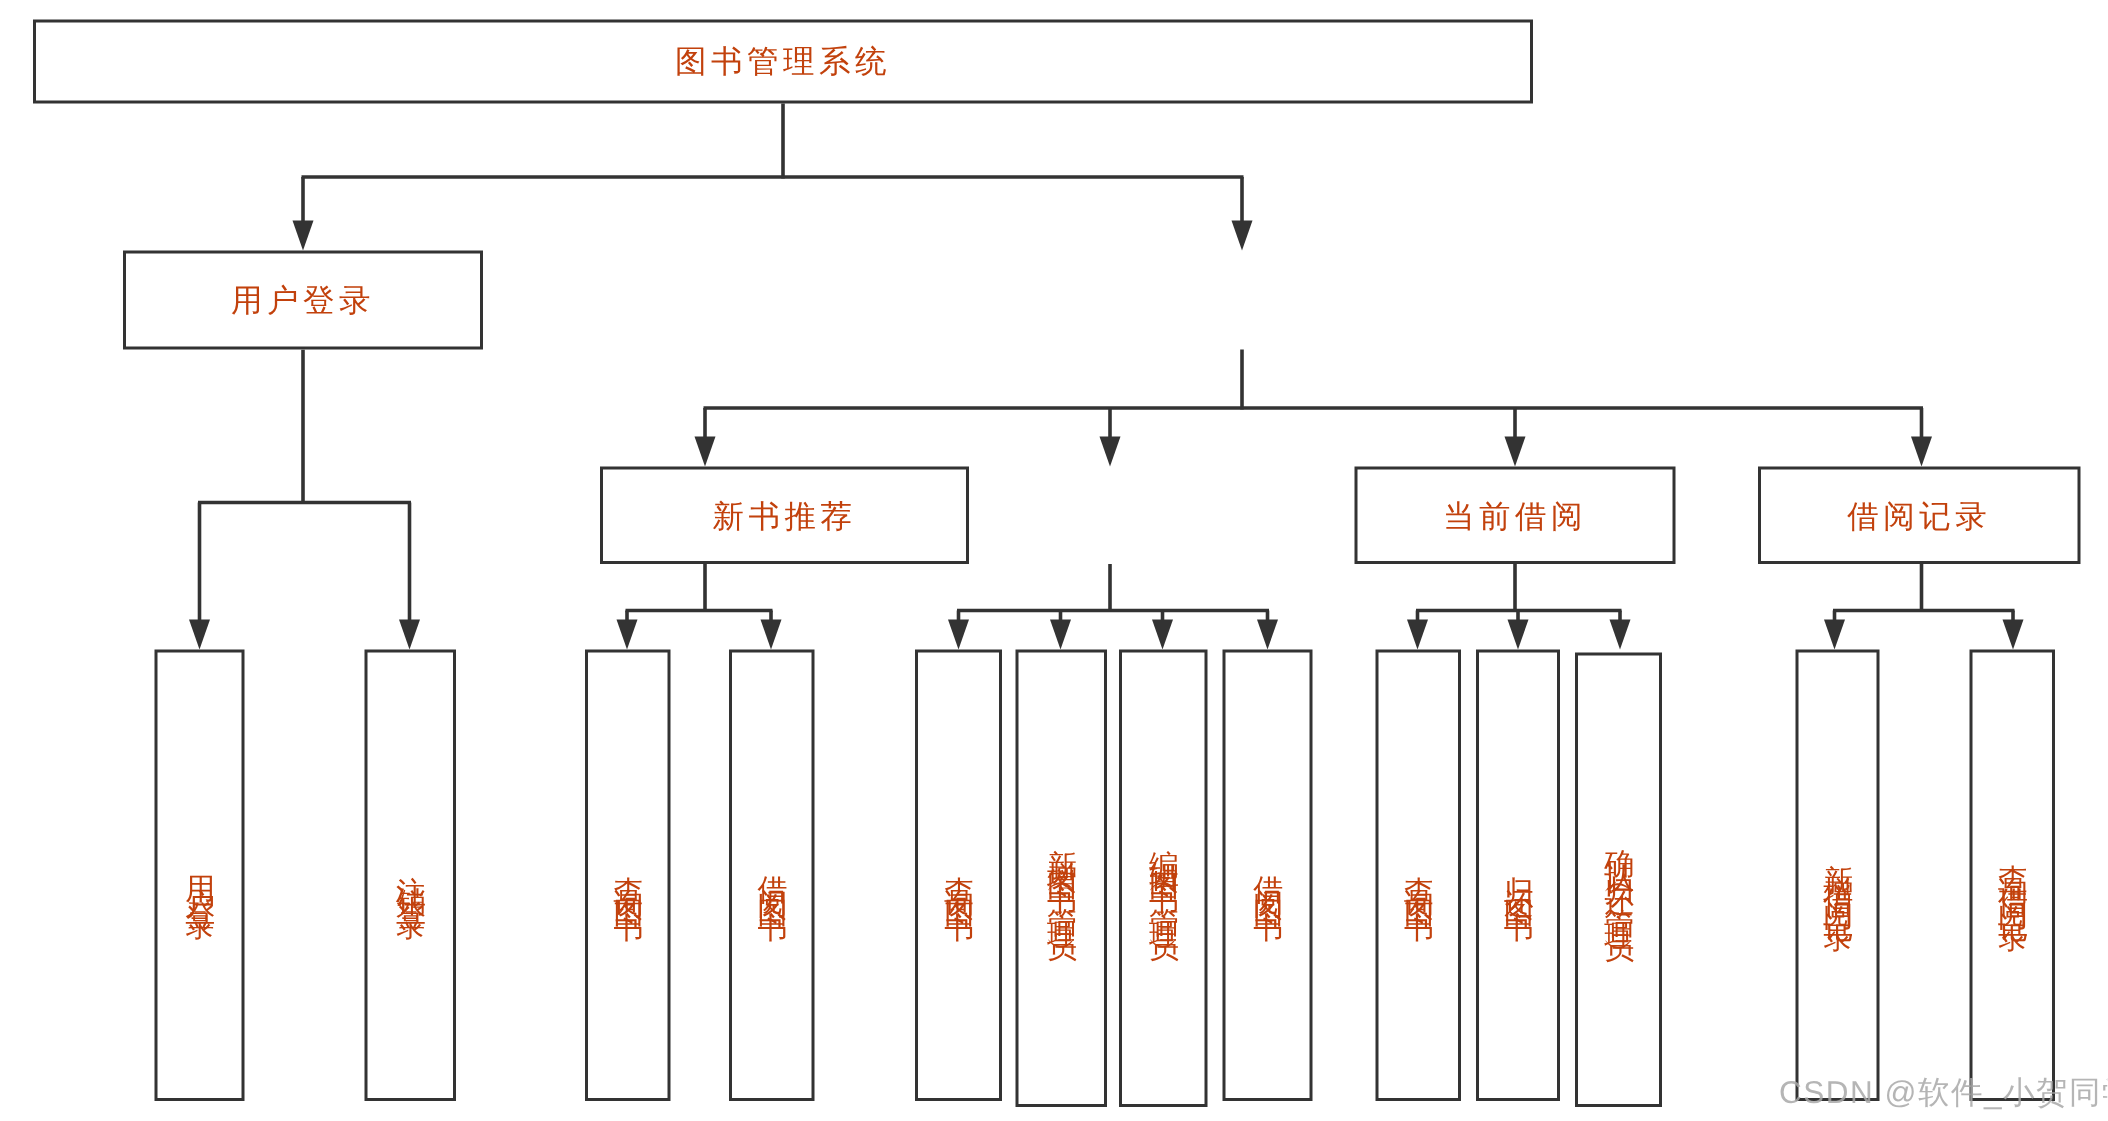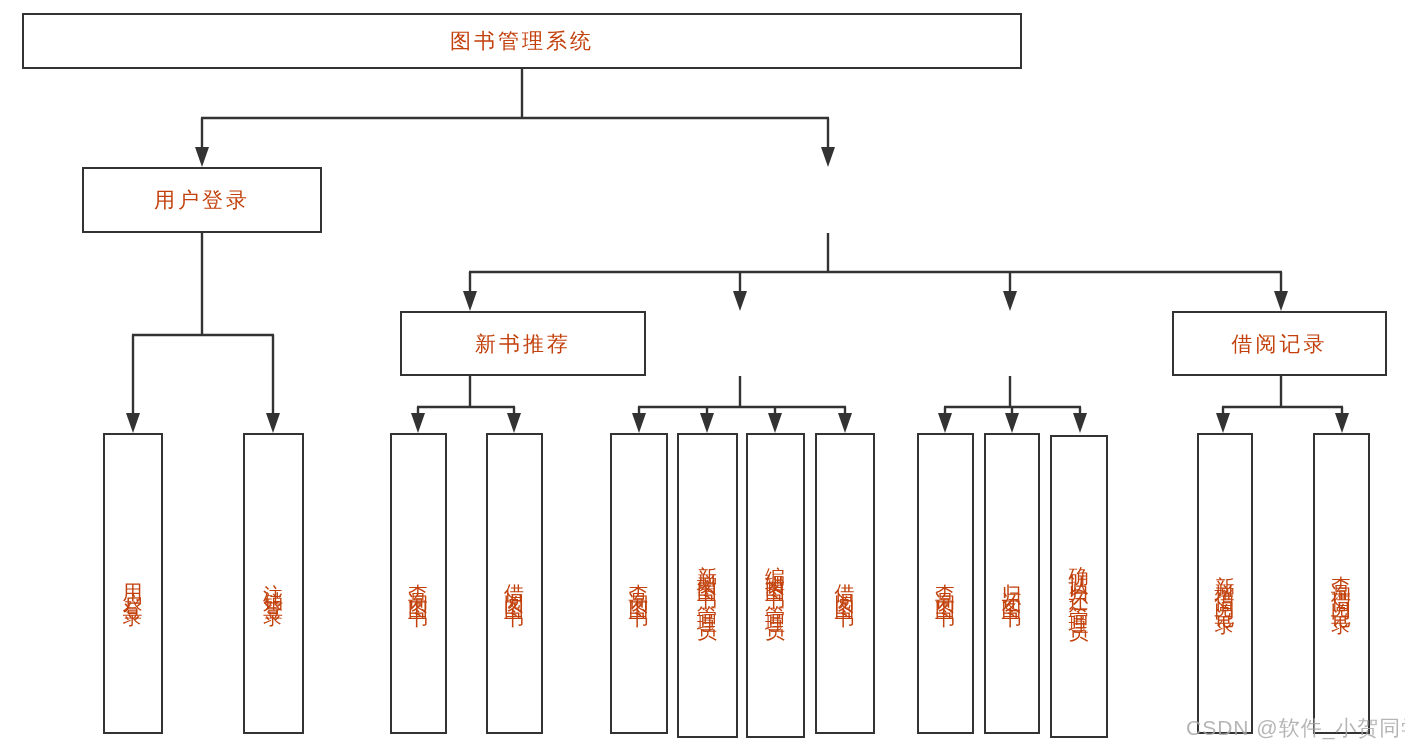--- a/index.html
+++ b/index.html
@@ -140,20 +140,23 @@
     <span class="label">图书管理系统</span>
   </div>
 
   <div class="node" style="left:82px; top:167px; width:240px; height:66px;">
     <span class="label">用户登录</span>
   </div>
 
   <div class="node" style="left:370px; top:311px; width:246px; height:65px;margin-left:30px;">
     <span class="label">新书推荐</span>
   </div>
+  <div class="node" style="left:903px; top:311px; width:214px; height:65px;">
+    <span class="label">当前借阅</span>
+  </div>
   <div class="node" style="left:1172px; top:311px; width:215px; height:65px;">
     <span class="label">借阅记录</span>
   </div>
 
   <div class="node vbox" style="left:103px; top:433px; width:60px; height:301px;">
     <span class="label">用户登录</span>
   </div>
   <div class="node vbox" style="left:243px; top:433px; width:61px; height:301px;">
     <span class="label">注销登录</span>
   </div>

